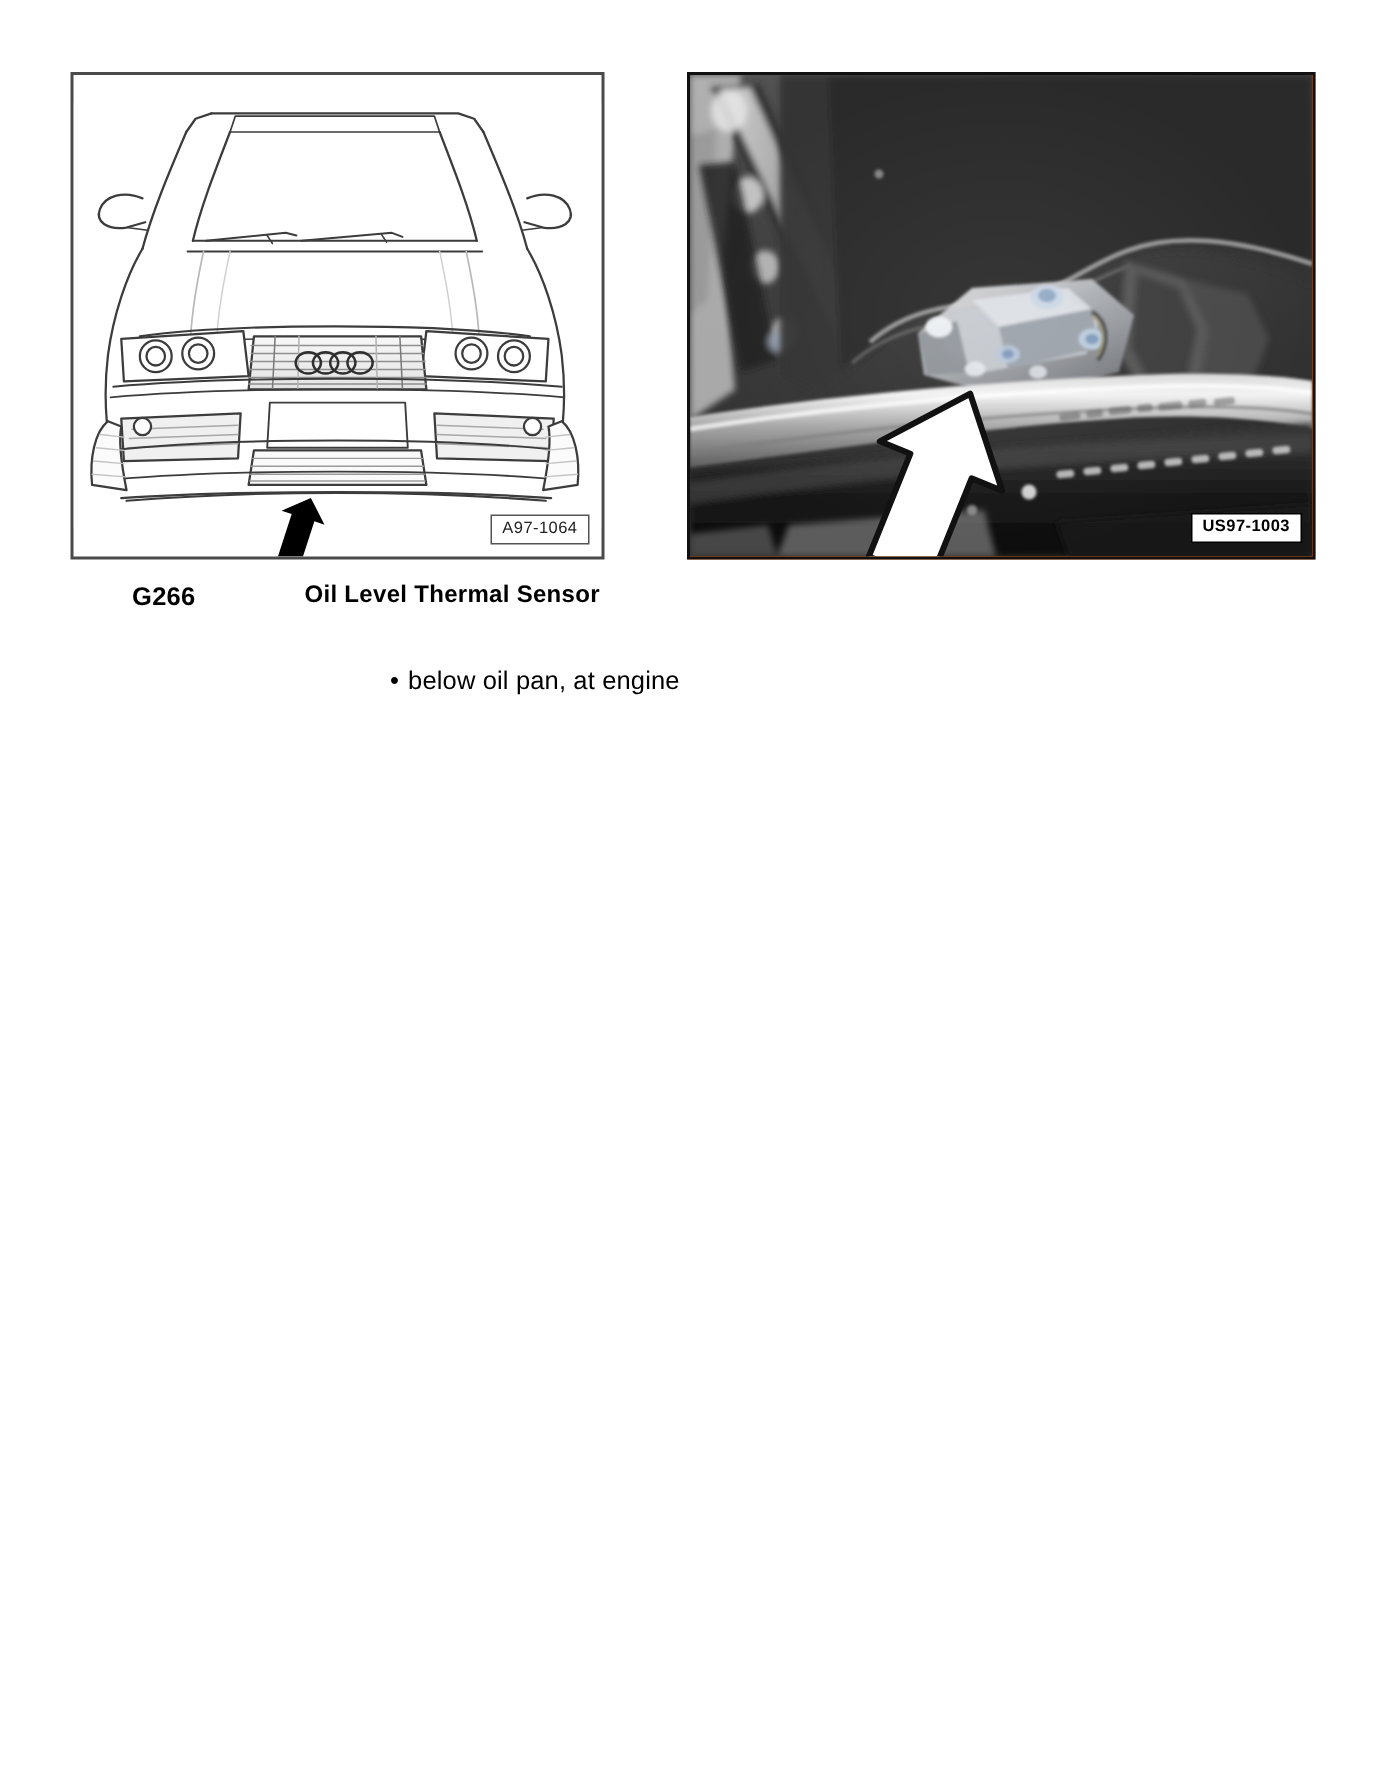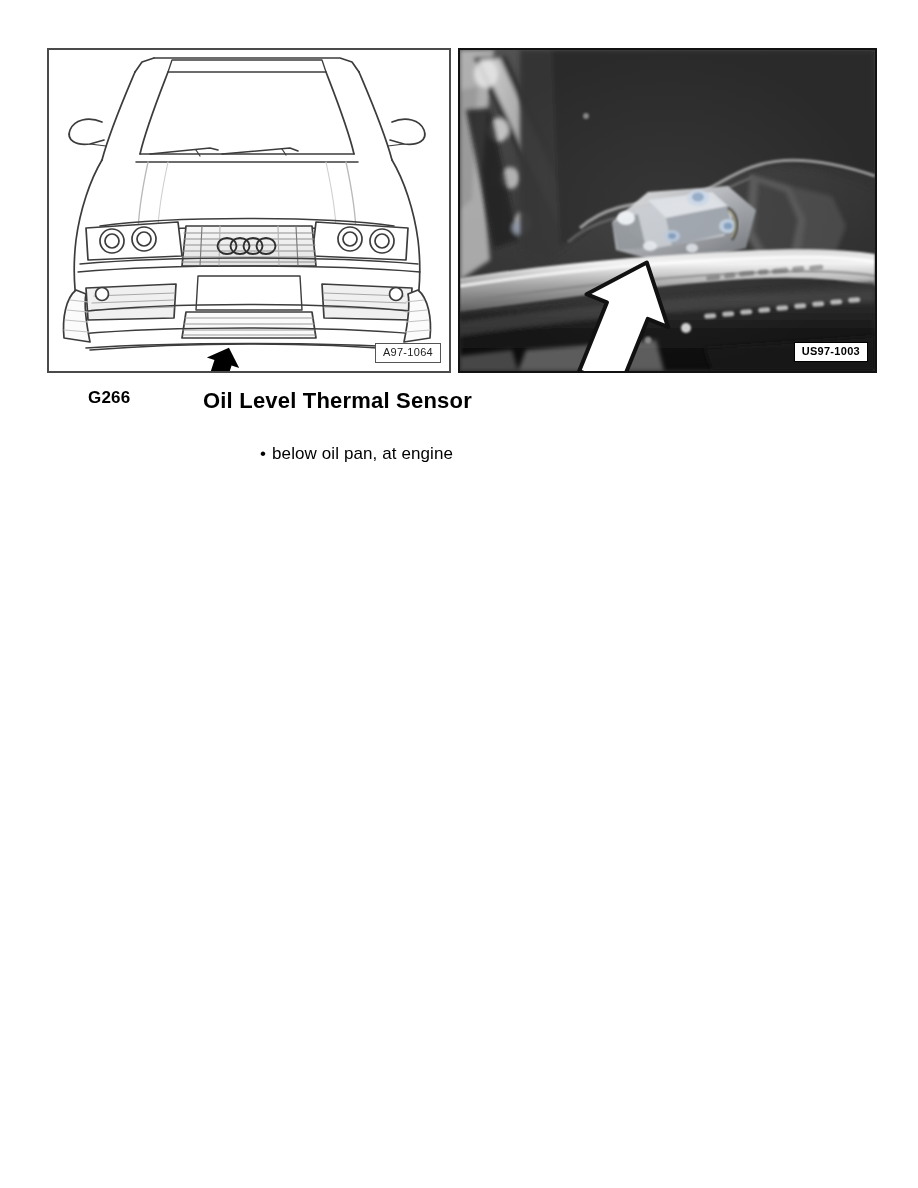--- a/index.html
+++ b/index.html
@@ -28,21 +28,21 @@
   .panel {
     position: absolute;
     box-sizing: border-box;
     background: #ffffff;
   }
 
   
   #panel-line-art {
     left: 47px;
     top: 48px;
-    width: 404px;
+    width: 356px;
     height: 325px;
     border: 2px solid #4a4a4a;
     overflow: hidden;
   }
   #panel-line-art svg { display: block; width: 100%; height: 100%; }
 
   
   #panel-photo {
     left: 458px;
     top: 48px;
@@ -93,21 +93,21 @@
     left: 88px;
     top: 0;
     font-size: 17px;
     font-weight: bold;
     letter-spacing: 0.2px;
   }
   #component-name {
     position: absolute;
     left: 203px;
     top: 0;
-    font-size: 22px;
+    font-size: 16px;
     font-weight: bold;
     letter-spacing: 0.2px;
   }
   #location-list {
     position: absolute;
     left: 0;
     top: 64px;
     width: 918px;
   }
   .location-item {

